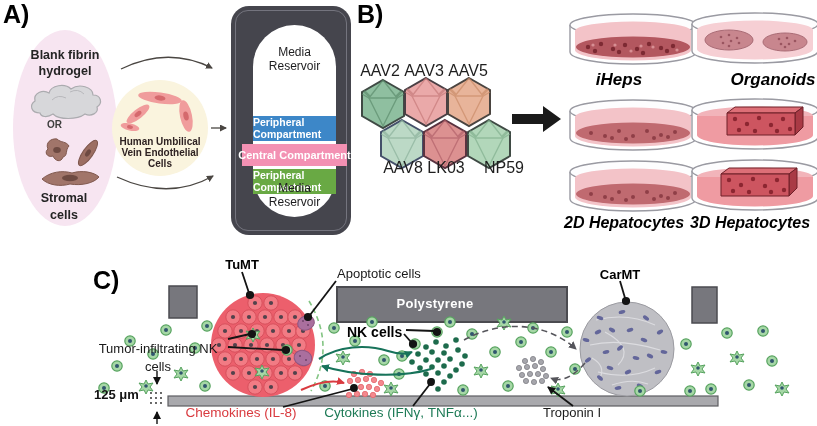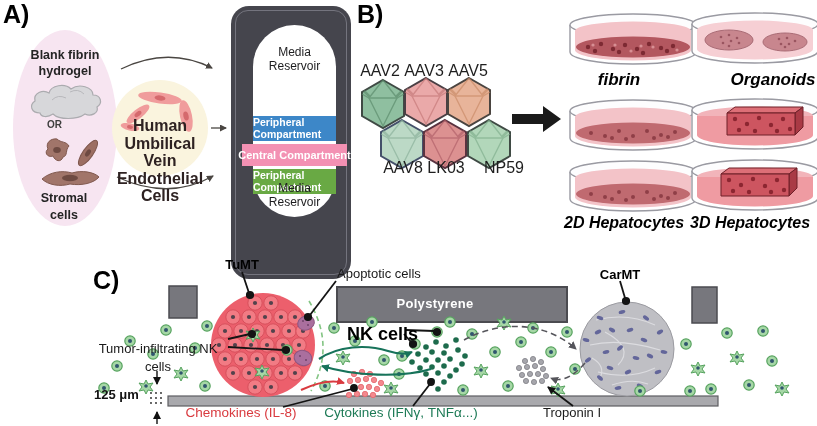--- a/index.html
+++ b/index.html
@@ -7,22 +7,22 @@
           font-family:"Liberation Sans",sans-serif;color:#111;}
   .abs{position:absolute;}
   .panel-label{font-weight:bold;font-size:25px;color:#000;}
   .ctr{transform:translateX(-50%);text-align:center;}
   
   .oval-pink{left:13px;top:30px;width:104px;height:196px;border-radius:50%;background:#f7e5f1;}
   .circle-cream{left:112px;top:80px;width:96px;height:96px;border-radius:50%;background:#faf4de;}
   .lbl-hydrogel{left:65px;top:48px;width:100px;font-weight:bold;font-size:12.5px;line-height:1.25;color:#242424;}
   .lbl-or{left:47px;top:119px;font-weight:bold;font-size:10px;color:#3f3f3f;}
   .lbl-stromal{left:64px;top:190px;width:60px;font-weight:bold;font-size:12.5px;line-height:1.35;color:#242424;}
-  .lbl-huvec{left:160px;top:117px;width:100px;font-weight:bold;font-size:16px;line-height:1.1;color:#2e2222;}
-  .device{left:231px;top:6px;width:120px;height:273px;background:#45454d;border-radius:18px;}
+  .lbl-huvec{left:160px;top:136px;width:100px;font-weight:bold;font-size:10px;line-height:1.1;color:#2e2222;}
+  .device{left:231px;top:6px;width:120px;height:229px;background:#45454d;border-radius:18px;}
   .device-inner{left:4px;top:4px;right:4px;bottom:4px;border:1.5px solid #74747e;border-radius:13px;}
   .stadium{left:22px;top:19px;width:83px;height:192px;background:#ffffff;border-radius:42px;}
   .comp{display:flex;align-items:center;justify-content:center;text-align:left;
         color:#fff;font-weight:bold;margin-top:28px;}
   .comp-blue{left:22px;top:82px;width:83px;height:25px;background:#3d87c8;font-size:10.5px;line-height:1.1;}
   .comp-pink{left:11px;top:110px;width:105px;height:22px;background:#f391b3;font-size:11px;white-space:nowrap;}
   .comp-green{left:22px;top:135px;width:83px;height:25px;background:#69a944;font-size:10.5px;line-height:1.1;}
   .media-lbl{left:22px;width:83px;text-align:center;font-size:12px;color:#1d1d1f;line-height:1.15;}
   
   .sero{font-size:16px;color:#1e1e1e;}
@@ -555,29 +555,29 @@
   <div class="abs ctr lbl-huvec">Human Umbilical Vein Endothelial Cells</div>
 
   <div class="abs panel-label" style="left:357px;top:0;">B)</div>
   <span class="abs ctr sero" style="left:380px;top:62px;">AAV2</span>
   <span class="abs ctr sero" style="left:424px;top:62px;">AAV3</span>
   <span class="abs ctr sero" style="left:468px;top:62px;">AAV5</span>
   <span class="abs ctr sero" style="left:403px;top:159px;">AAV8</span>
   <span class="abs ctr sero" style="left:446px;top:159px;">LK03</span>
   <span class="abs ctr sero" style="left:489px;top:159px;margin-left:15px;">NP59</span>
 
-  <span class="abs ctr dish-lbl" style="left:619px;top:70px;font-size:17px;">fibrin</span>
+  <span class="abs ctr dish-lbl" style="left:619px;top:70px;font-size:17px;">iHeps</span>
   <span class="abs ctr dish-lbl" style="left:757px;top:70px;font-size:17px;margin-left:16px;">Organoids</span>
   <span class="abs ctr dish-lbl" style="left:624px;top:214px;font-size:16px;white-space:nowrap;">2D Hepatocytes</span>
   <span class="abs ctr dish-lbl" style="left:750px;top:214px;font-size:16px;white-space:nowrap;">3D Hepatocytes</span>
 
   <div class="abs panel-label" style="left:93px;top:266px;">C)</div>
   <span class="abs ctr lbl-c lbl-bold" style="left:242px;top:257px;">TuMT</span>
   <span class="abs lbl-c" style="left:337px;top:266px;">Apoptotic cells</span>
   <div class="abs lbl-poly">Polystyrene</div>
   <span class="abs ctr lbl-c lbl-bold" style="left:620px;top:267px;">CarMT</span>
-  <span class="abs lbl-bold" style="left:347px;top:324px;font-size:18px;">NK cells</span>
+  <span class="abs lbl-bold" style="left:347px;top:324px;font-size:14px;">NK cells</span>
   <div class="abs ctr lbl-c" style="left:158px;top:340px;width:124px;line-height:1.4;">Tumor-infiltrating NK cells</div>
   <span class="abs" style="left:94px;top:387px;font-size:13px;color:#111;font-weight:bold;">125 μm</span>
   <span class="abs ctr lbl-chemo" style="left:241px;top:405px;white-space:nowrap;">Chemokines (IL-8)</span>
   <span class="abs ctr lbl-cyto" style="left:401px;top:405px;white-space:nowrap;">Cytokines (IFNγ, TNFα...)</span>
   <span class="abs ctr lbl-c" style="left:572px;top:405px;white-space:nowrap;">Troponin I</span>
 </div>
 
 </body></html>

